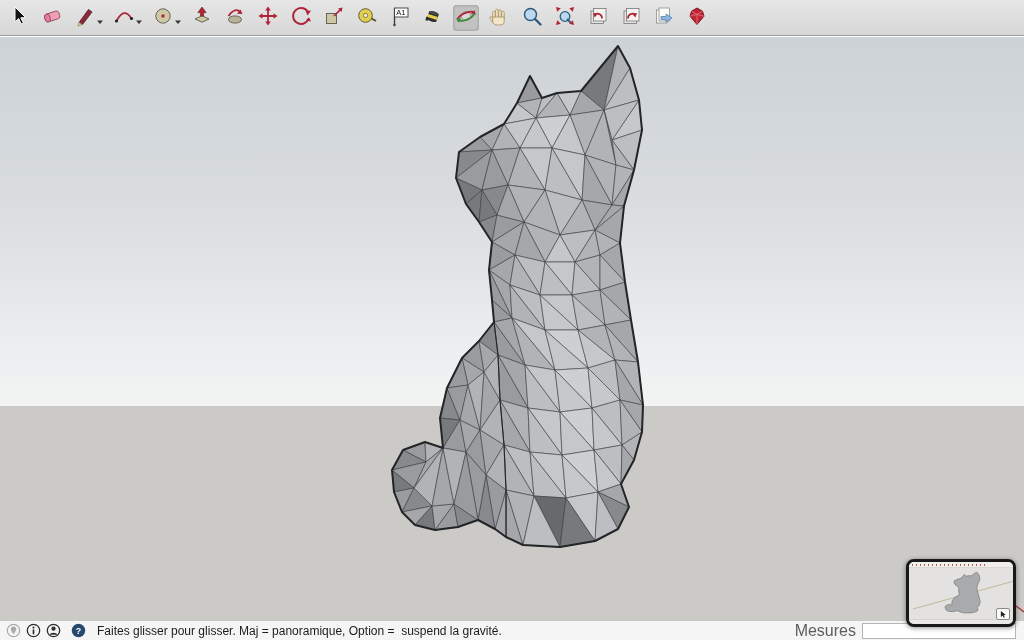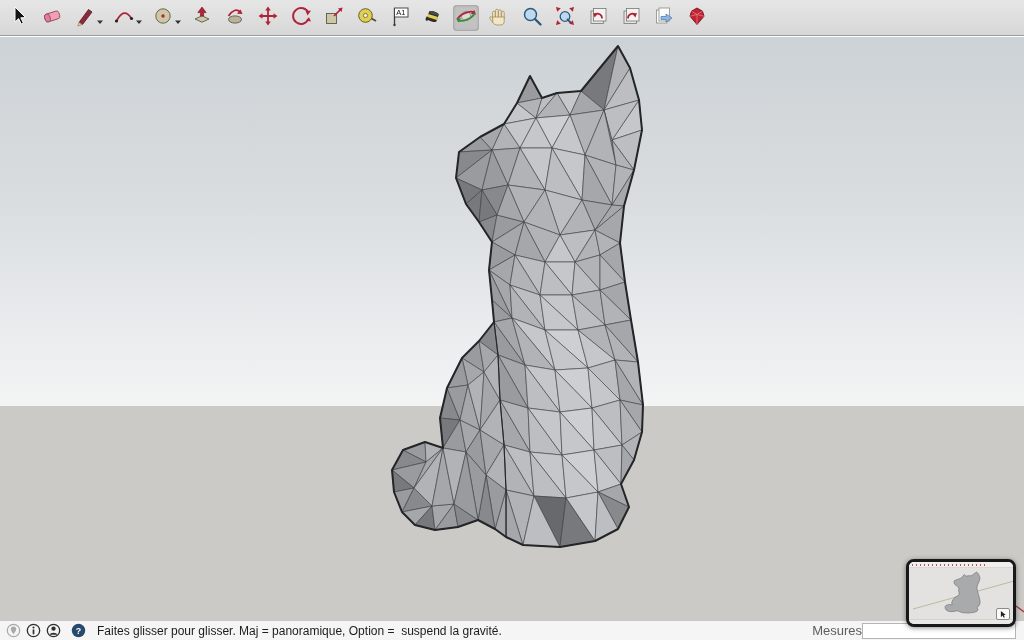--- a/index.html
+++ b/index.html
@@ -36,21 +36,21 @@
     position:absolute; bottom:0; left:0; right:0; height:20px; box-sizing:border-box;
     background:#f5f5f5; border-top:1px solid #c9c9c9;
     display:flex; align-items:center; padding:0 8px 0 6px;
     font-size:12px; color:#1c1c1c;
   }
   .sb-icon { width:15px; height:15px; margin-right:5px; display:block; }
   .sb-icon svg { width:15px; height:15px; display:block; }
   .sb-icon.gap { margin-left:5px; }
   .sb-msg { margin-left:6px; white-space:pre; }
   .sb-right { margin-left:auto; display:flex; align-items:center; }
-  .sb-measure-label { color:#5e5e5e; font-size:13px; }
+  .sb-measure-label { color:#5e5e5e; font-size:16px; margin-right:6px; }
   .sb-input {
     width:148px; height:14px; border:1px solid #b5b5b5; background:#fff;
     font-size:11px; padding:0 2px; font-family:"Liberation Sans",sans-serif;
   }
   
   .thumb {
     position:absolute; left:906px; top:559px; width:104px; height:62px;
     border:3px solid #181818; border-radius:8px; background:#e3e2e0;
     box-shadow:0 1px 5px rgba(0,0,0,.45); overflow:hidden; z-index:50;
   }

